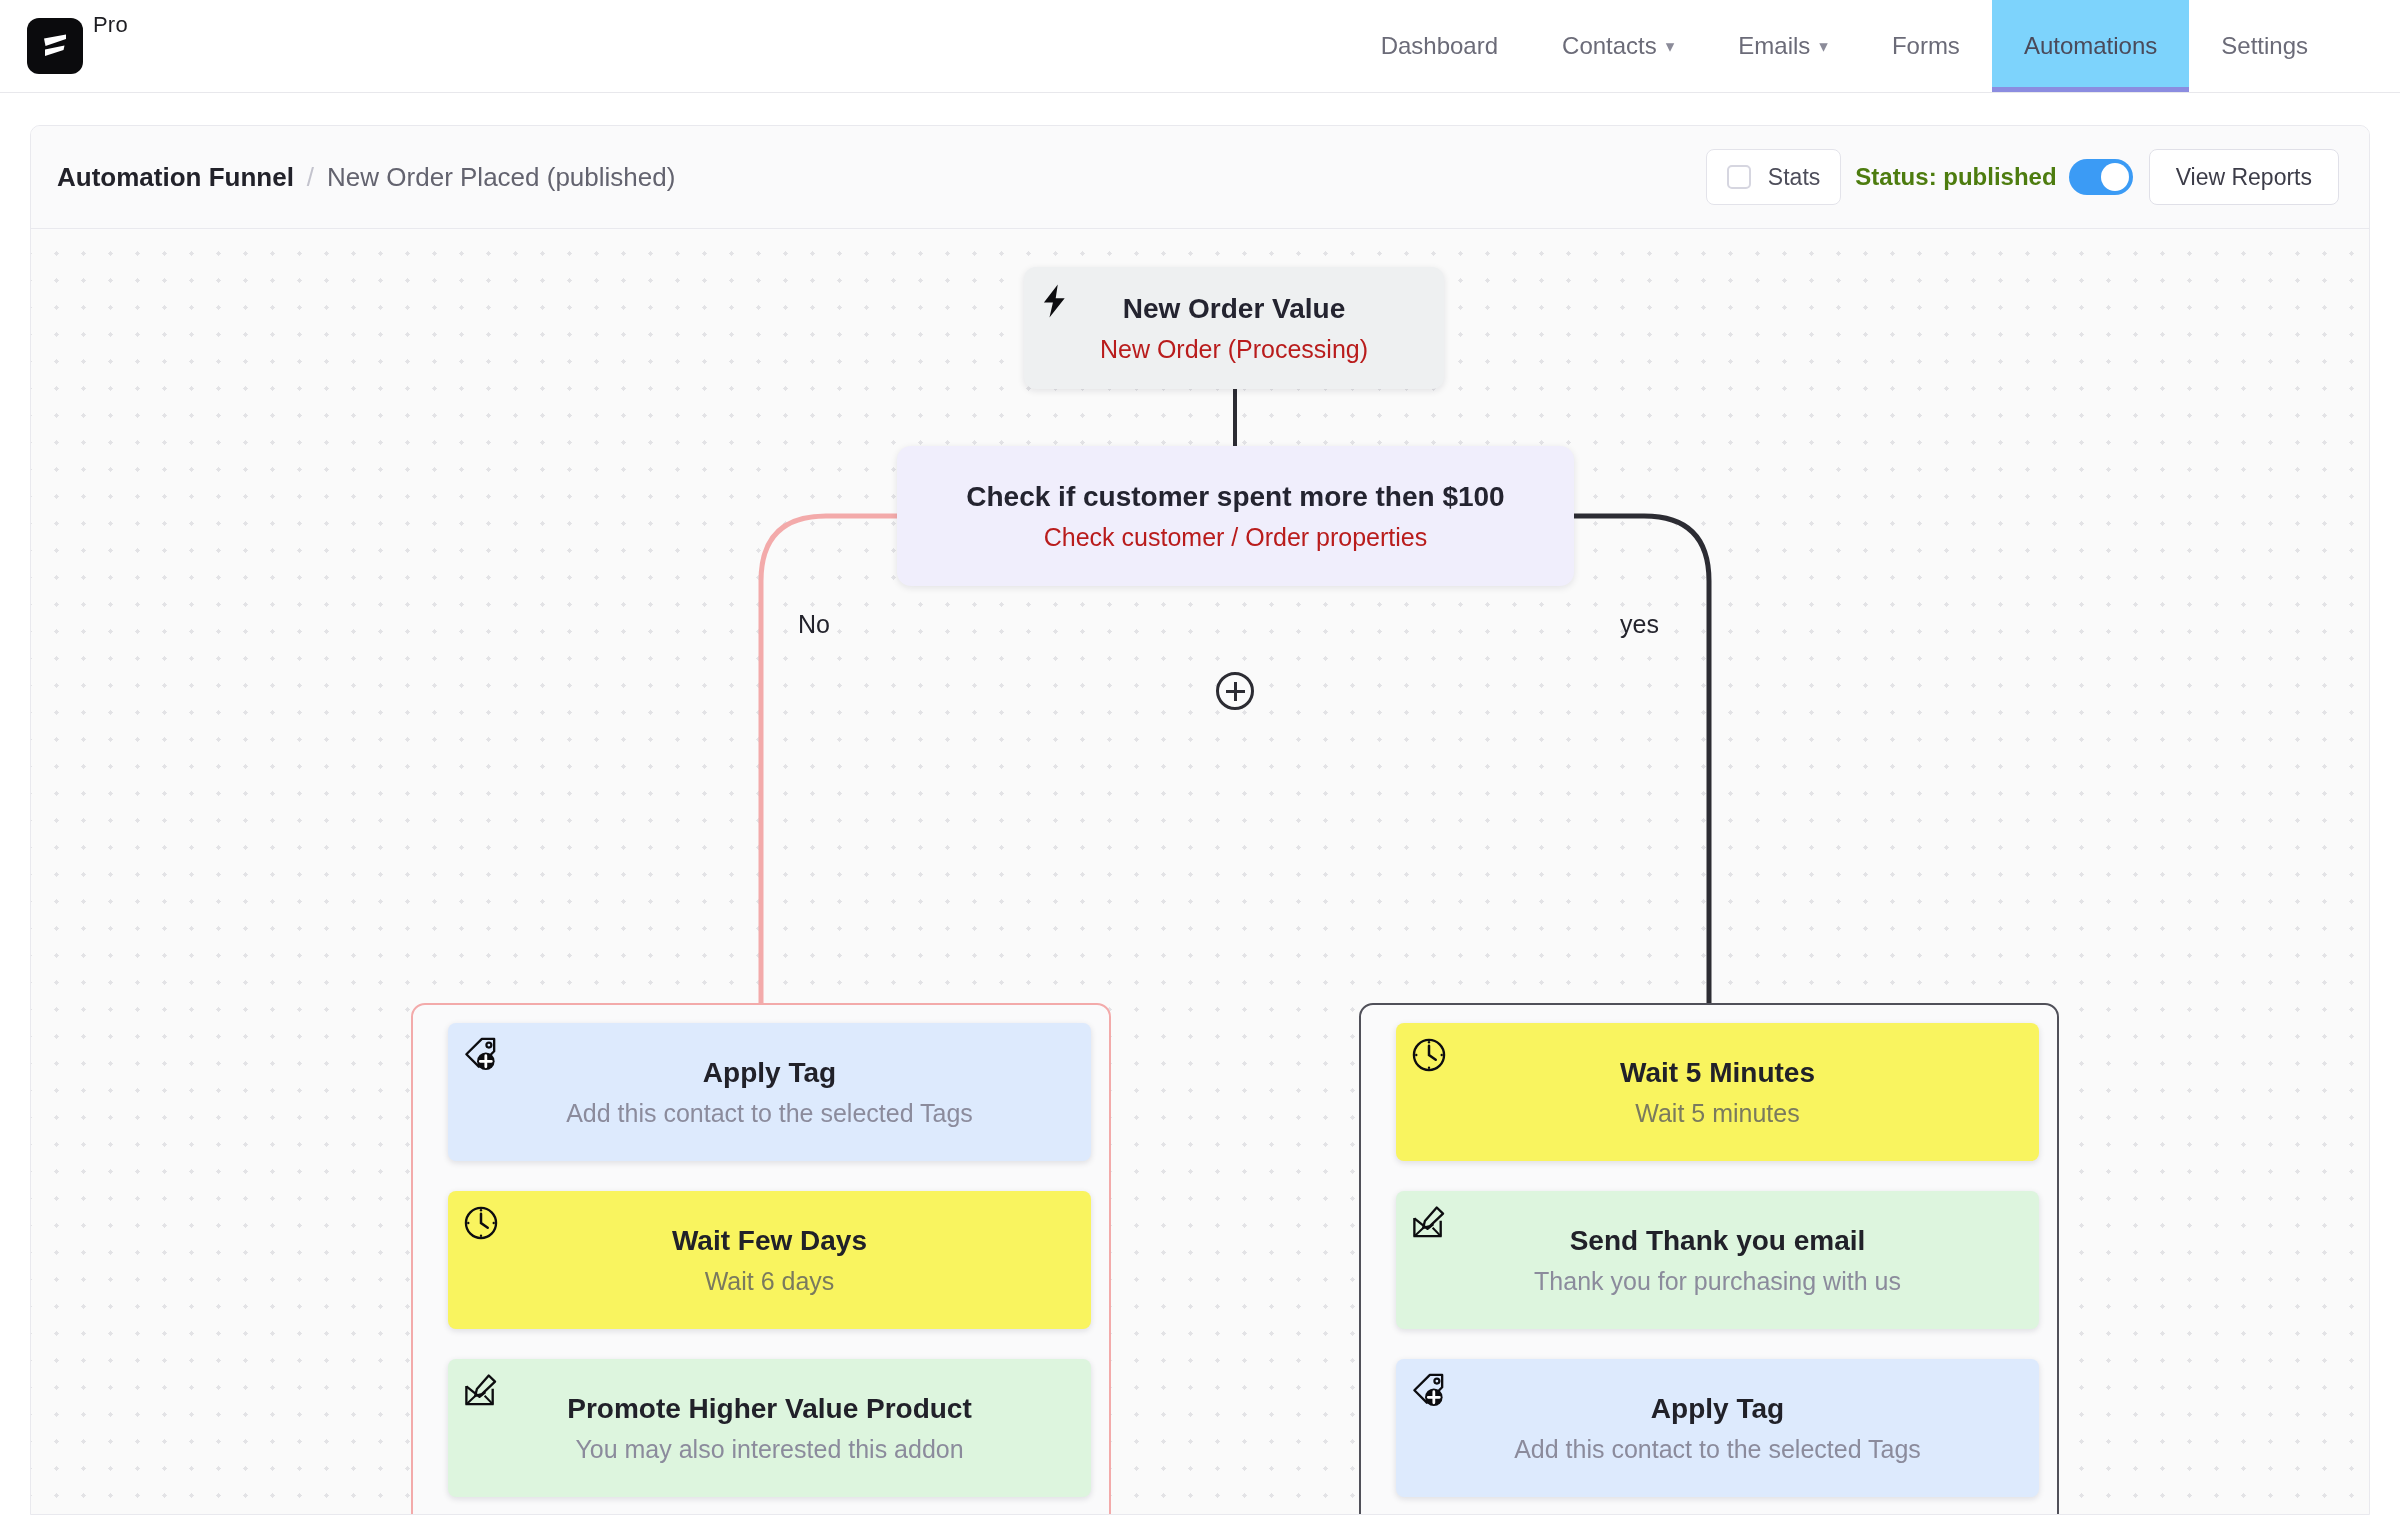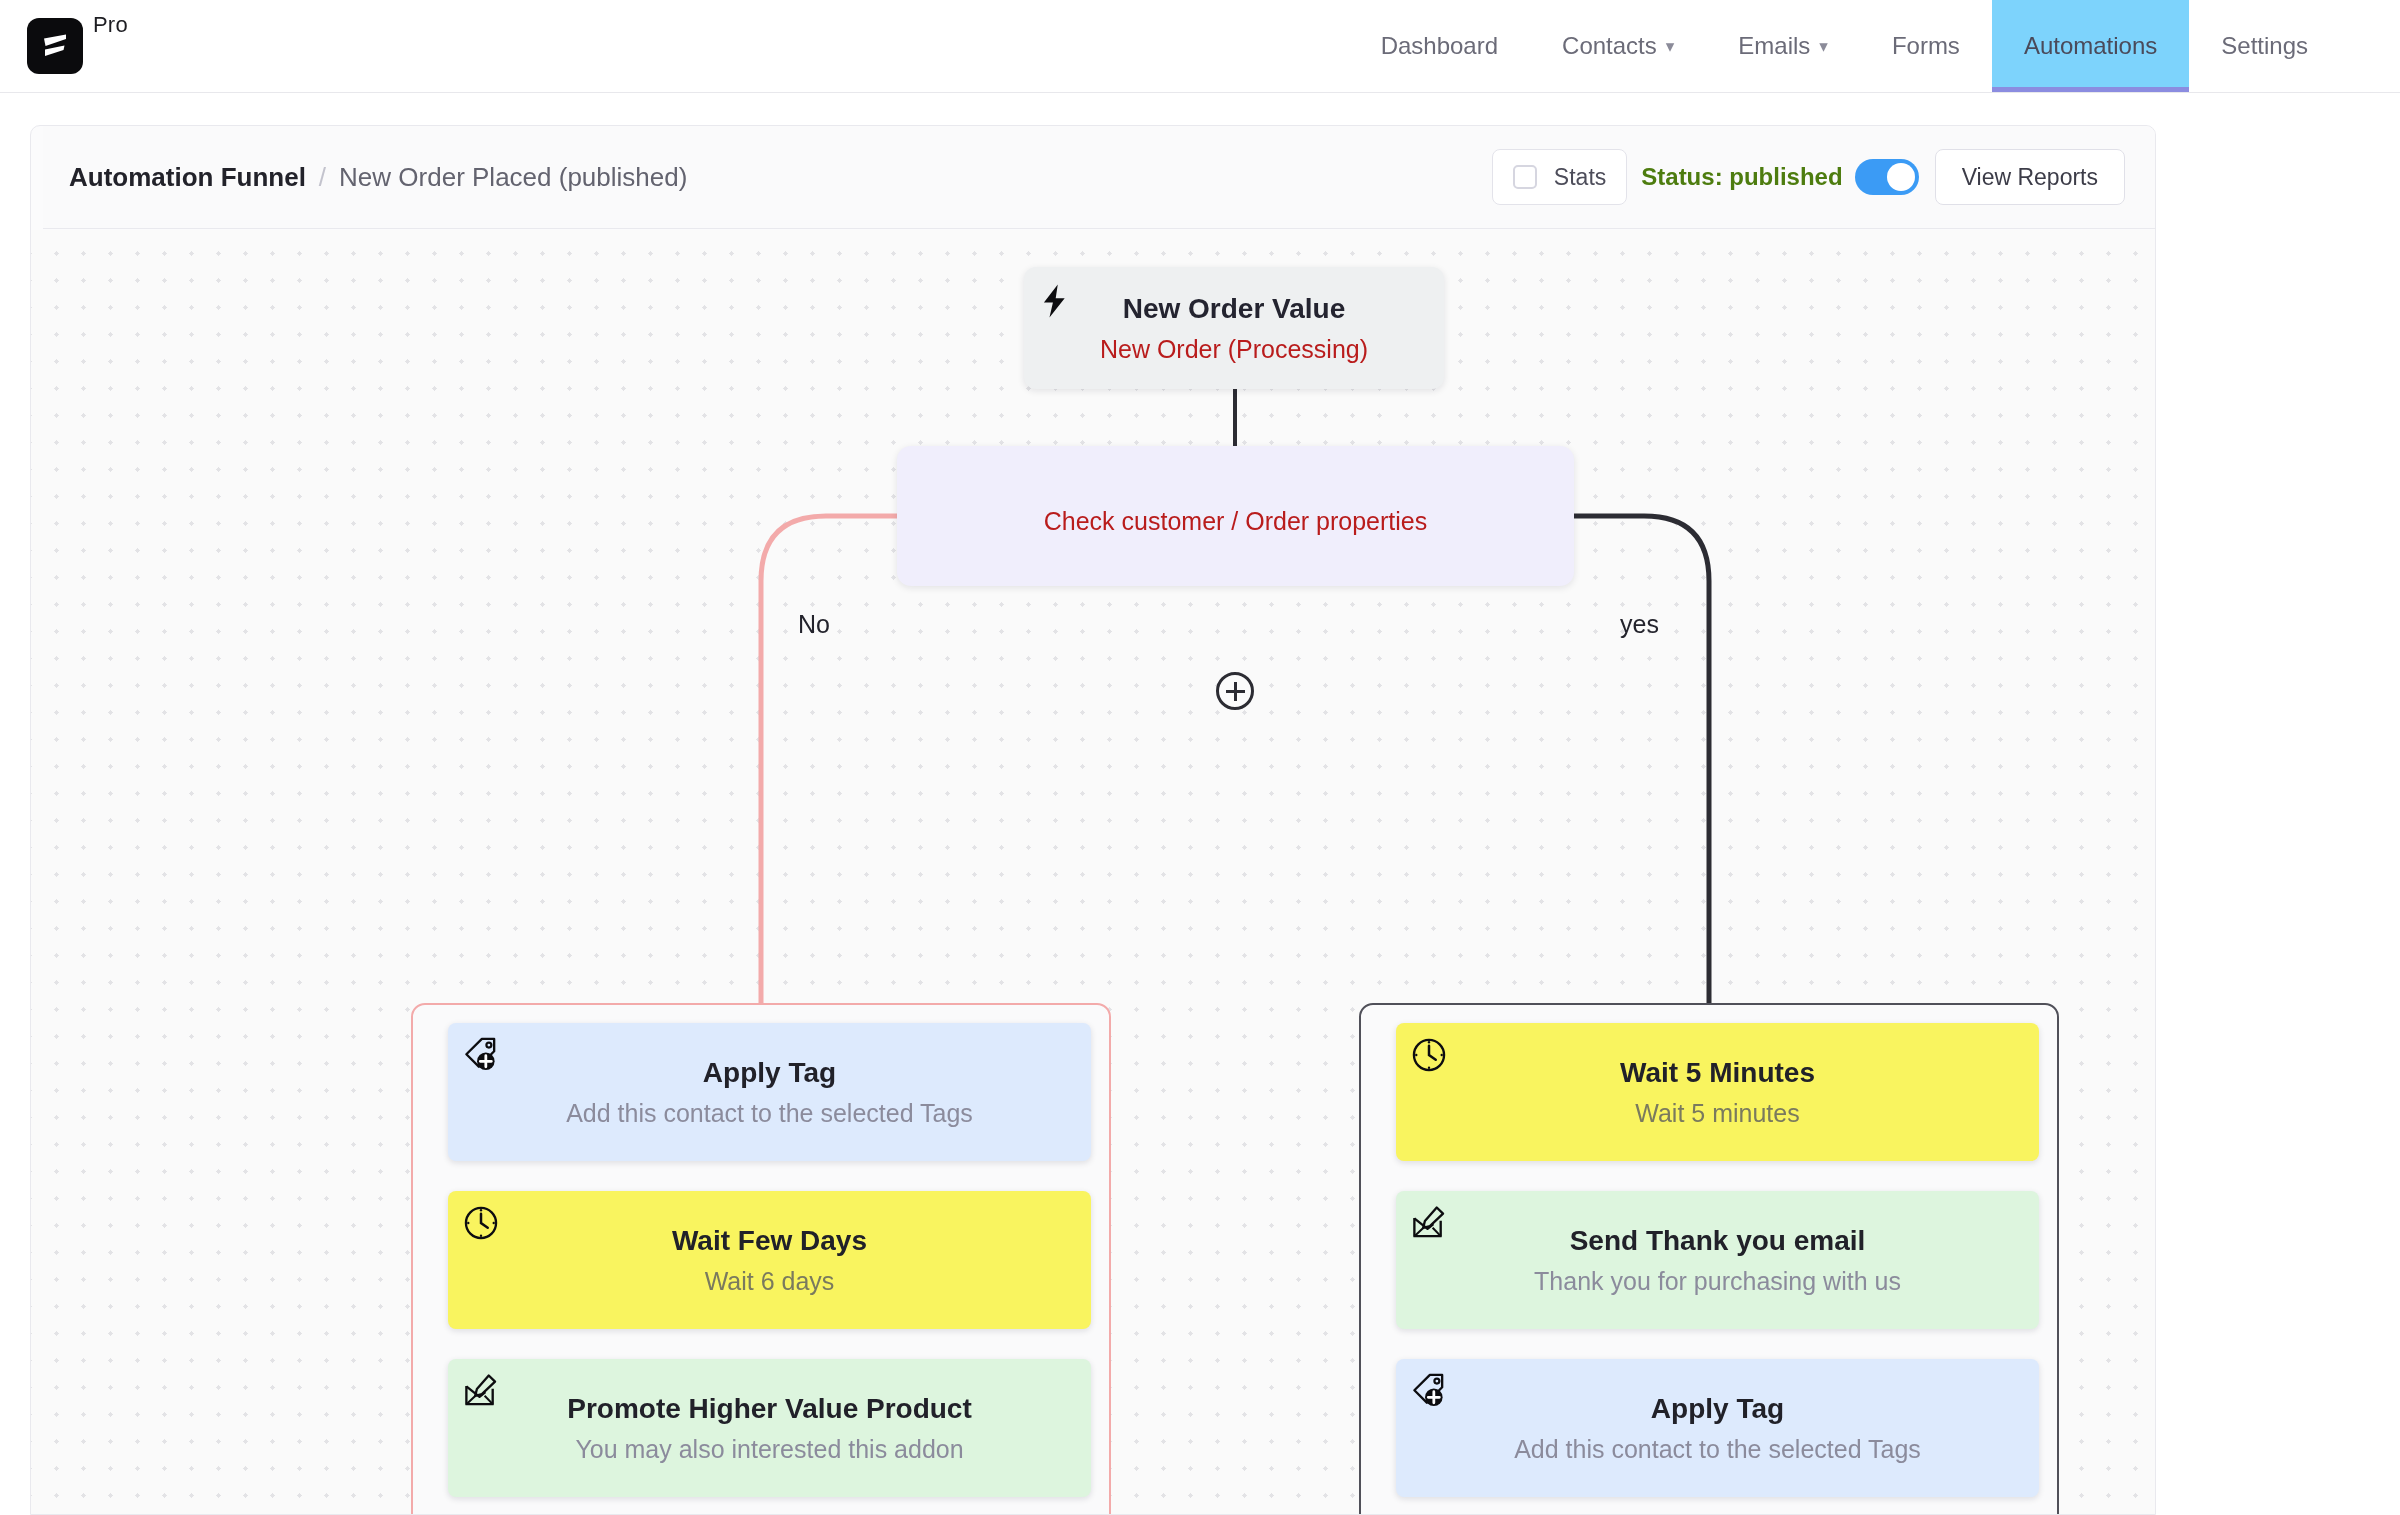--- a/index.html
+++ b/index.html
@@ -53,26 +53,25 @@
   .navitem.active::after {
     content: ""; position: absolute; left: 0; right: 0; bottom: 0;
     height: 5px; background: var(--accent, #8b8ce0);
   }
   .caret { font-size: 17px; color: #8b8b99; line-height: 1; }
 
   
   .board {
     position: absolute;
     top: 125px; left: 30px;
-    width: 2126px; height: 1390px;
+    width: 2340px; height: 1390px;
     background: #fbfbfc;
     border: 1px solid #e9e9ee;
     border-radius: 10px 10px 0 0;
     overflow: hidden;
-    padding-left: 12px;
   }
   .subheader {
     position: relative; z-index: 5;
     height: 103px;
     background: #fafafb;
     border-bottom: 1px solid #e9e9ee;
     display: flex; align-items: center;
     padding: 0 30px 0 26px;
   }
   .crumb-main { font-size: 26px; font-weight: bold; color: #22222a; }
@@ -277,20 +276,21 @@
           <path d="M14 1 L4 14 L10.5 14 L8 25 L19 11 L12.5 11 Z" fill="#0d0d10"></path>
         </svg>
       </span>
       <div class="node-title">New Order Value</div>
       <div class="node-sub">New Order (Processing)</div>
     </div>
 
     <div class="plus-btn"></div>
 
     <div class="node n-cond">
+      <div class="node-title">Check if customer spent more then $100</div>
       <div class="node-sub">Check customer / Order properties</div>
     </div>
 
     <span class="branch-lbl lbl-no">No</span>
     <span class="branch-lbl lbl-yes">yes</span>
 
     <div class="column col-left">
 
       <div class="card c-tag">
         <span class="card-icon">

